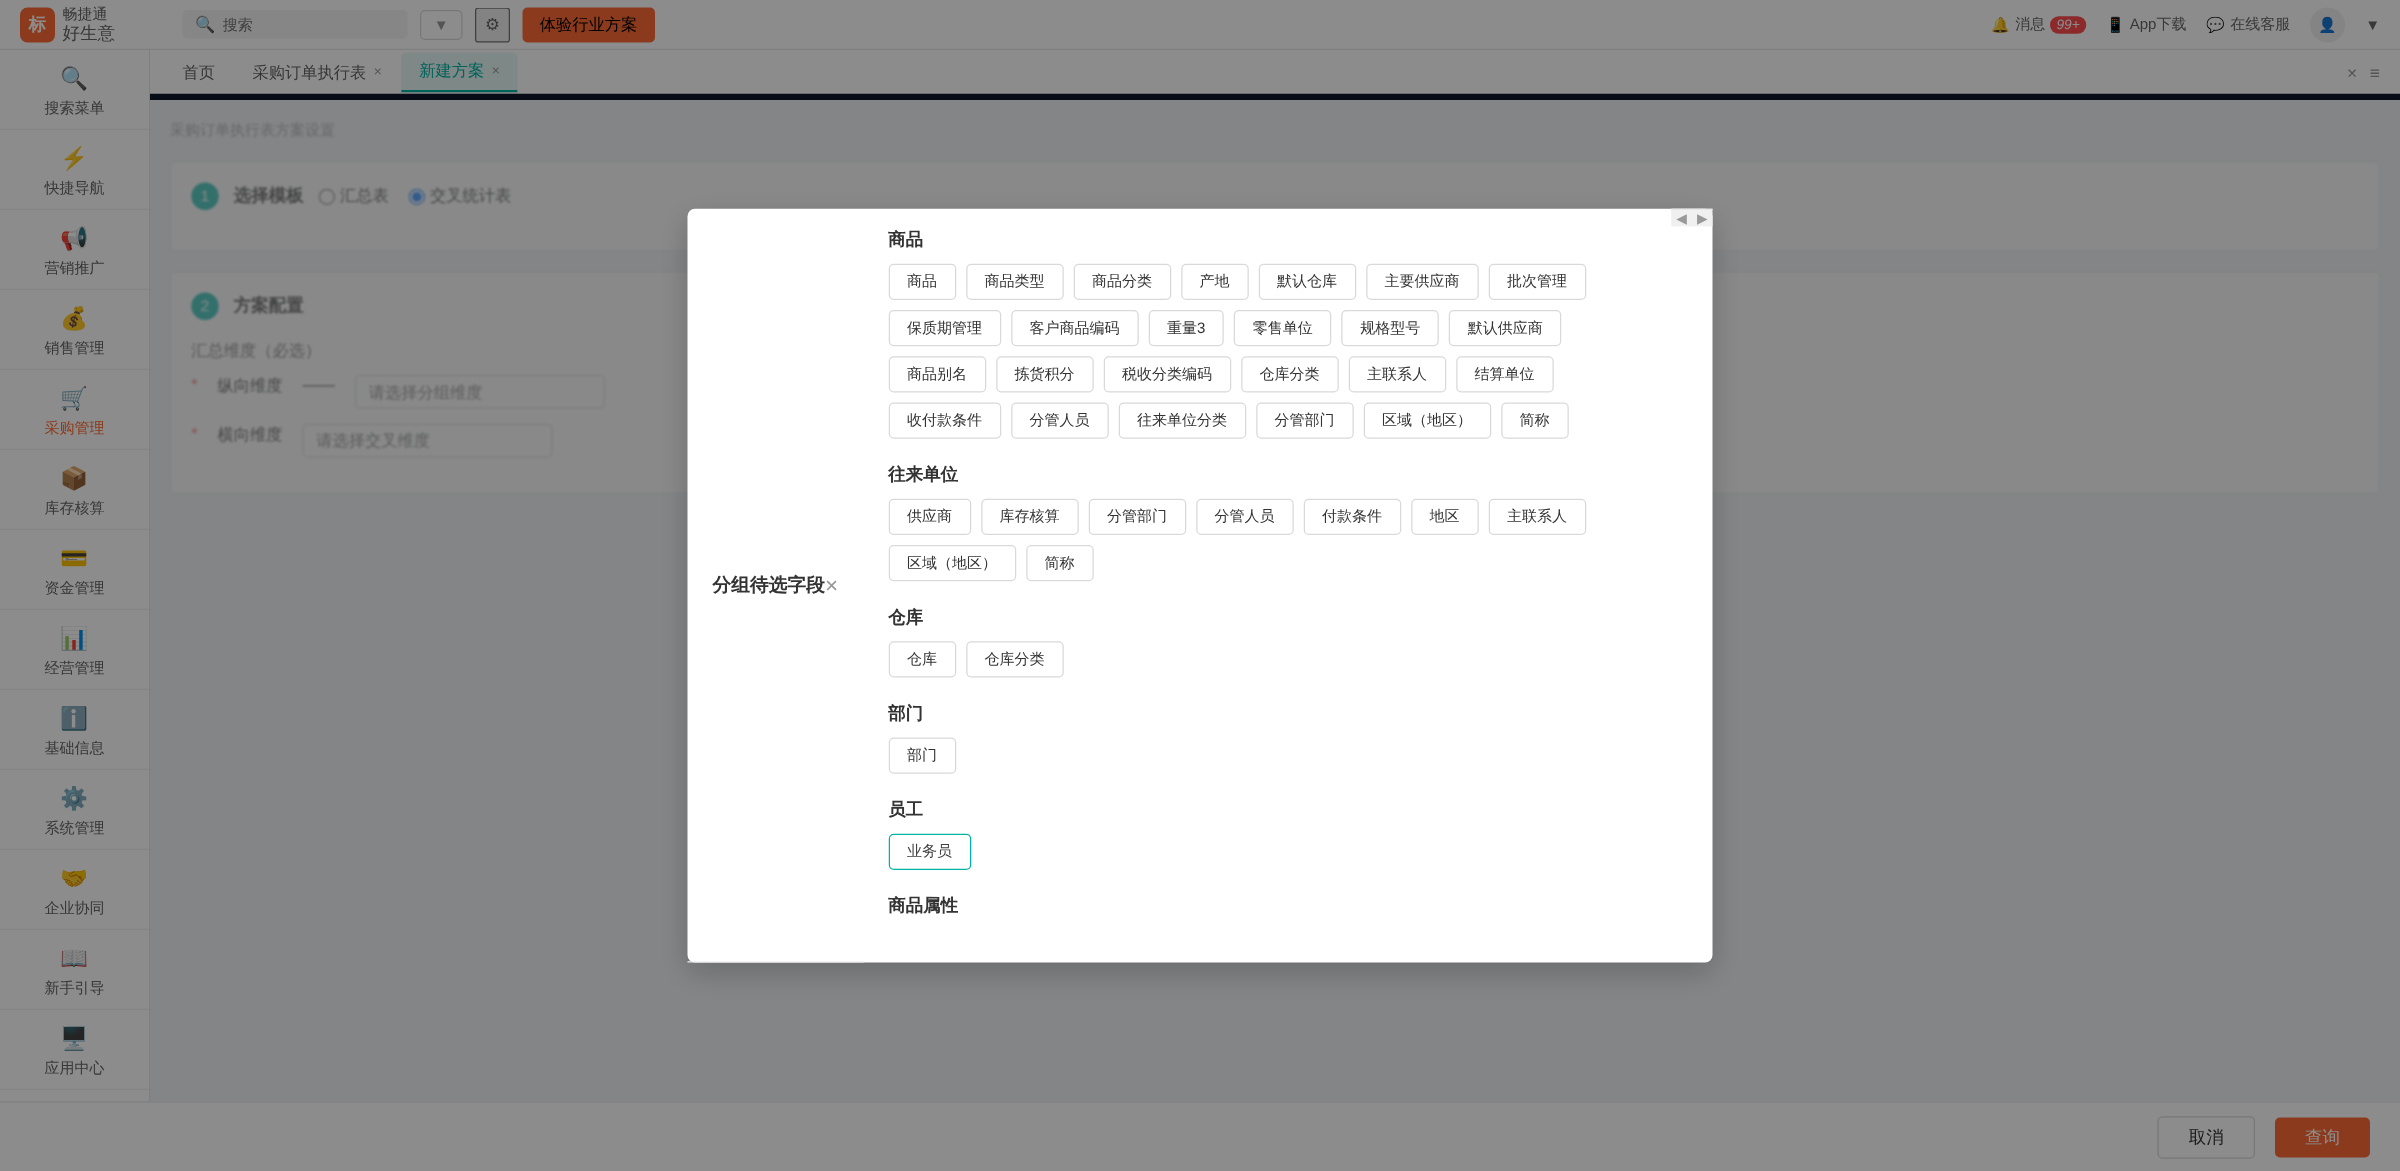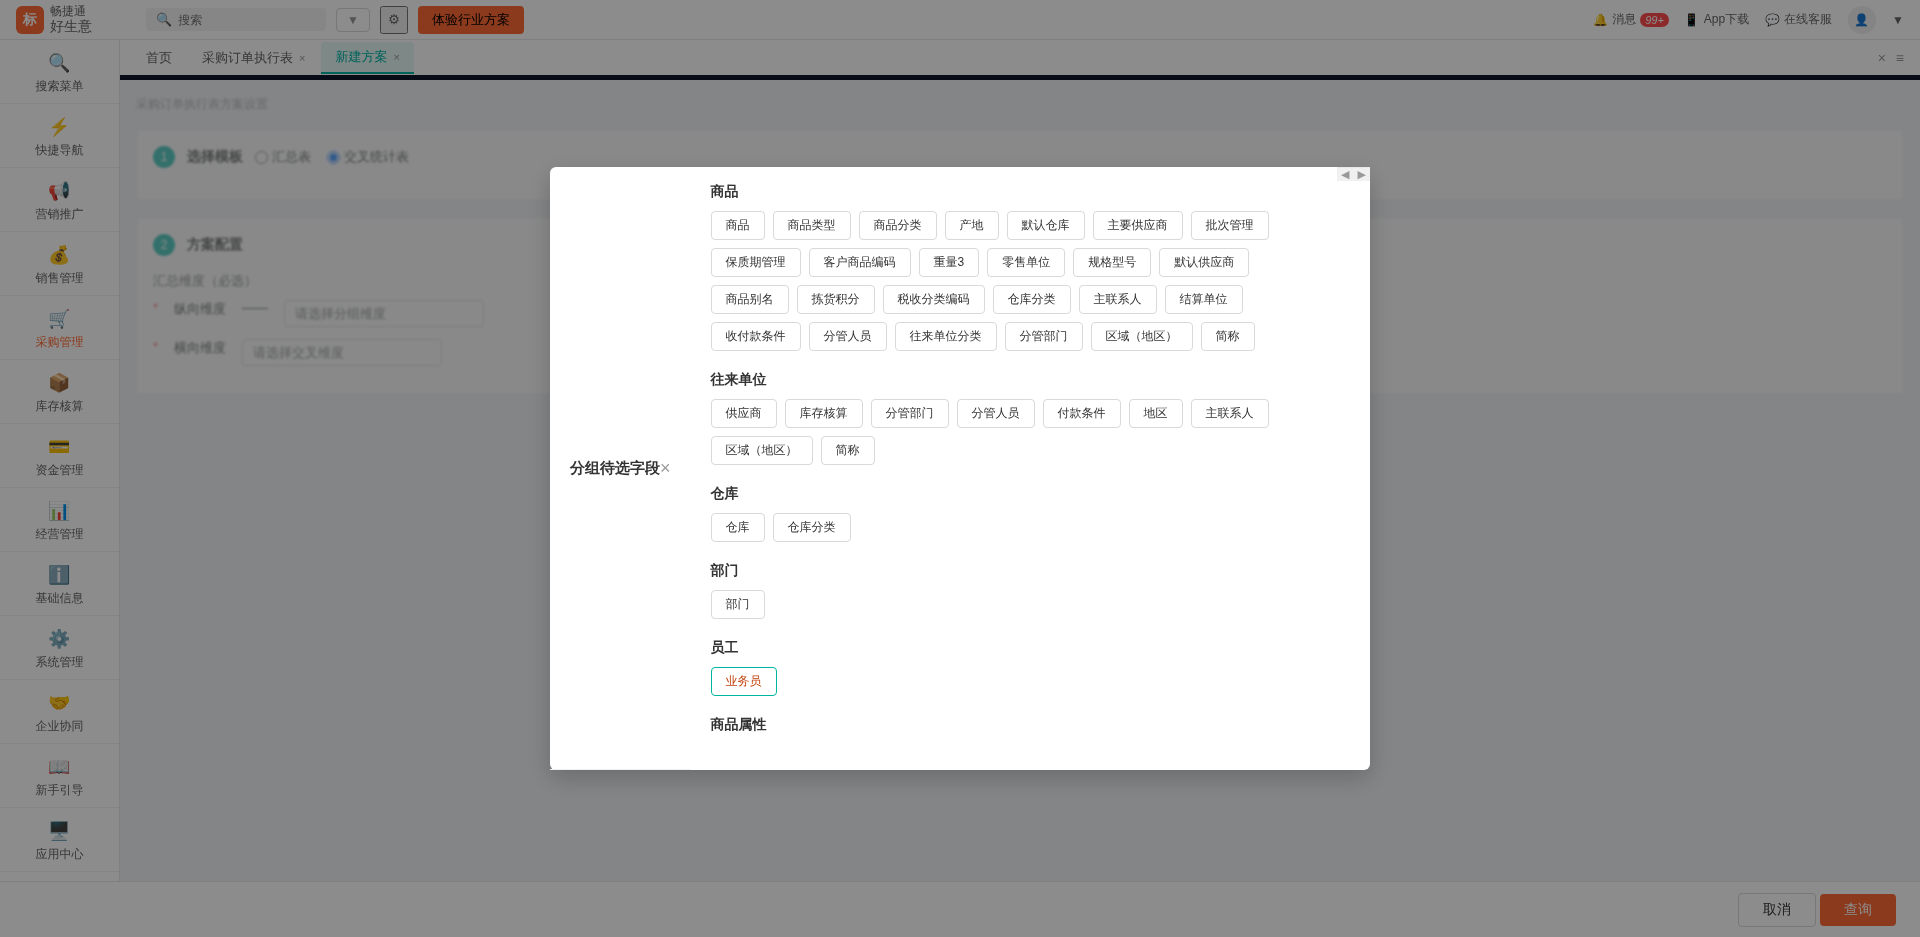--- a/index.html
+++ b/index.html
@@ -148,21 +148,21 @@
     .bottom-bar {
       position: fixed;
       bottom: 0; left: 0; right: 0;
       height: 56px;
       background: #fff;
       border-top: 1px solid #e8e8e8;
       display: flex;
       align-items: center;
       justify-content: flex-end;
       padding: 0 24px;
-      gap: 4px;
+      gap: 16px;
       z-index: 999;
     }
     .btn-cancel {
       padding: 7px 24px;
       border: 1px solid #d9d9d9;
       border-radius: 4px;
       background: #fff;
       font-size: 14px;
       cursor: pointer;
       color: #333;
@@ -438,21 +438,21 @@
       <div class="field-section">
         <div class="section-label">部门</div>
         <div class="field-grid">
           <span class="field-tag">部门</span>
         </div>
       </div>
 
       <div class="field-section">
         <div class="section-label">员工</div>
         <div class="field-grid">
-          <span class="field-tag" style="color:#c2410c;border-color:#00b4a4;">业务员</span>
+          <span class="field-tag" style="color:#404040;border-color:#00b4a4;">业务员</span>
         </div>
       </div>
 
       <div class="field-section">
         <div class="section-label">商品属性</div>
 
       </div>
 
     </div>
 

